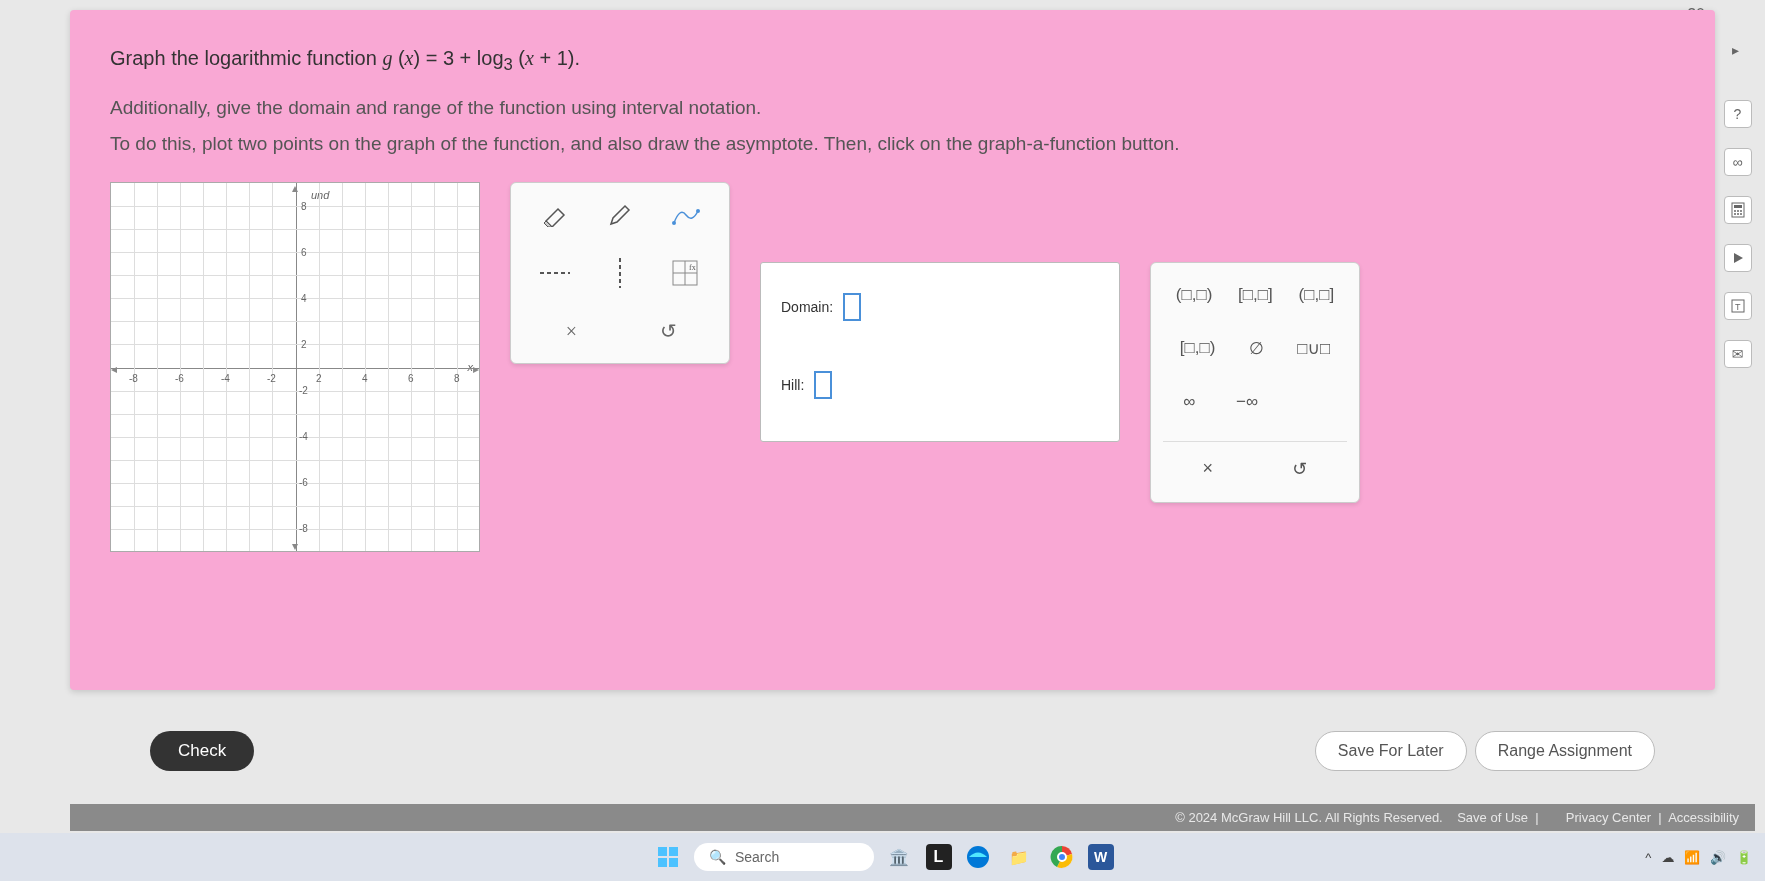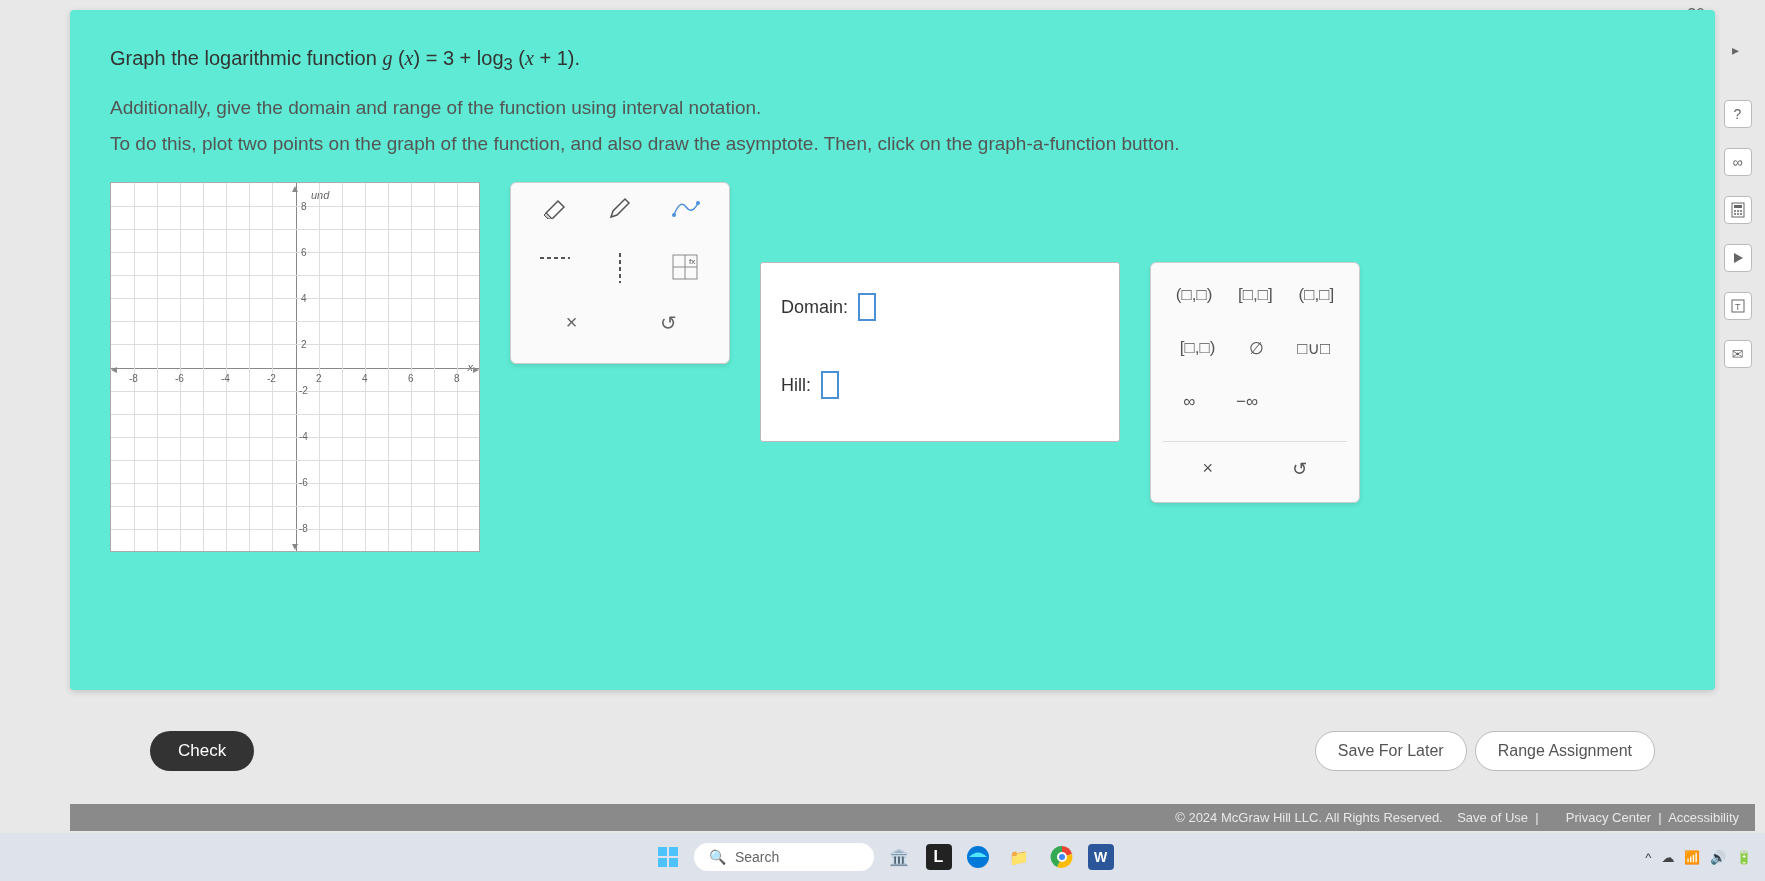--- a/index.html
+++ b/index.html
@@ -1,42 +1,42 @@
 <!DOCTYPE html>
 <html><head>
 <meta charset="utf-8">
 <style>
 * { box-sizing: border-box; margin: 0; padding: 0; }
 body { font-family: Arial, sans-serif; background: #e8e8e8; width: 1765px; height: 881px; overflow: hidden; position: relative; }
 
-.main-area { background: #5eead4; margin: 10px 50px 0 70px; padding: 30px 40px; height: 680px; position: relative; border-radius: 4px; box-shadow: 0 2px 6px rgba(0,0,0,0.15); }
+.main-area { background: #f9a8d4; margin: 10px 50px 0 70px; padding: 30px 40px; height: 680px; position: relative; border-radius: 4px; box-shadow: 0 2px 6px rgba(0,0,0,0.15); }
 
 .question-text { font-size: 20px; color: #333; line-height: 1.8; margin-bottom: 10px; }
 .instruction-text { font-size: 19px; color: #555; line-height: 1.9; }
 
 .content-row { display: flex; gap: 30px; margin-top: 20px; align-items: flex-start; }
 
 .graph-panel { width: 370px; height: 370px; background: #fff; border: 1px solid #aaa; position: relative; }
 .graph-inner { position: relative; width: 100%; height: 100%; }
 .axis-label-und { position: absolute; top: 6px; left: 200px; font-size: 11px; font-style: italic; color: #666; }
 .axis-label-x { position: absolute; top: 178px; right: 6px; font-size: 11px; font-style: italic; color: #666; }
 .grid-line-h, .grid-line-v { position: absolute; background: #ddd; }
 .grid-line-h { height: 1px; width: 100%; }
 .grid-line-v { width: 1px; height: 100%; }
 .axis-main-h { position: absolute; height: 1px; width: 100%; background: #888; top: 185px; }
 .axis-main-v { position: absolute; width: 1px; height: 100%; background: #888; left: 185px; }
 .tick-label { position: absolute; font-size: 10px; color: #666; }
 .arrow { position: absolute; font-size: 12px; color: #888; }
 
 .tool-panel { width: 220px; border: 1px solid #ccc; border-radius: 6px; background: #fafafa; padding: 12px; box-shadow: 0 2px 4px rgba(0,0,0,0.1); }
 .tool-row { display: flex; justify-content: space-around; margin-bottom: 18px; }
-.tool-btn { width: 50px; height: 40px; display: flex; justify-content: center; cursor: pointer; border-radius: 4px; }
+.tool-btn { width: 50px; height: 40px; display: flex; align-items: center; justify-content: center; cursor: pointer; border-radius: 4px; font-family: Liberation Serif, serif; }
 
 .answer-panel { width: 360px; height: 180px; border: 1px solid #bbb; border-radius: 3px; background: #fff; padding: 30px 20px; display: flex; flex-direction: column; gap: 50px; margin-top: 80px; }
-.answer-row { display: flex; align-items: center; gap: 10px; font-size: 18px; color: #333; }
+.answer-row { display: flex; align-items: center; gap: 10px; font-size: 14px; color: #333; }
 .answer-input { width: 18px; height: 28px; border: 2px solid #4a90d9; background: #fff; }
 
 .symbol-panel { width: 210px; border: 1px solid #ccc; border-radius: 6px; background: #fafafa; padding: 18px 12px; margin-top: 80px; box-shadow: 0 2px 4px rgba(0,0,0,0.1); }
 .symbol-row { display: flex; justify-content: space-around; margin-bottom: 25px; font-size: 17px; color: #555; }
 .symbol-btn { cursor: pointer; padding: 4px 6px; border-radius: 3px; }
 
 .right-sidebar { position: absolute; right: 10px; top: 100px; width: 35px; display: flex; flex-direction: column; gap: 20px; align-items: center; }
 .side-btn { width: 28px; height: 28px; border: 1px solid #bbb; border-radius: 4px; display: flex; align-items: center; justify-content: center; background: #fff; cursor: pointer; font-size: 14px; color: #666; }
 
 .bottom-bar { position: absolute; bottom: 0; left: 70px; right: 50px; height: 70px; display: flex; align-items: center; justify-content: space-between; padding: 0 10px; }

